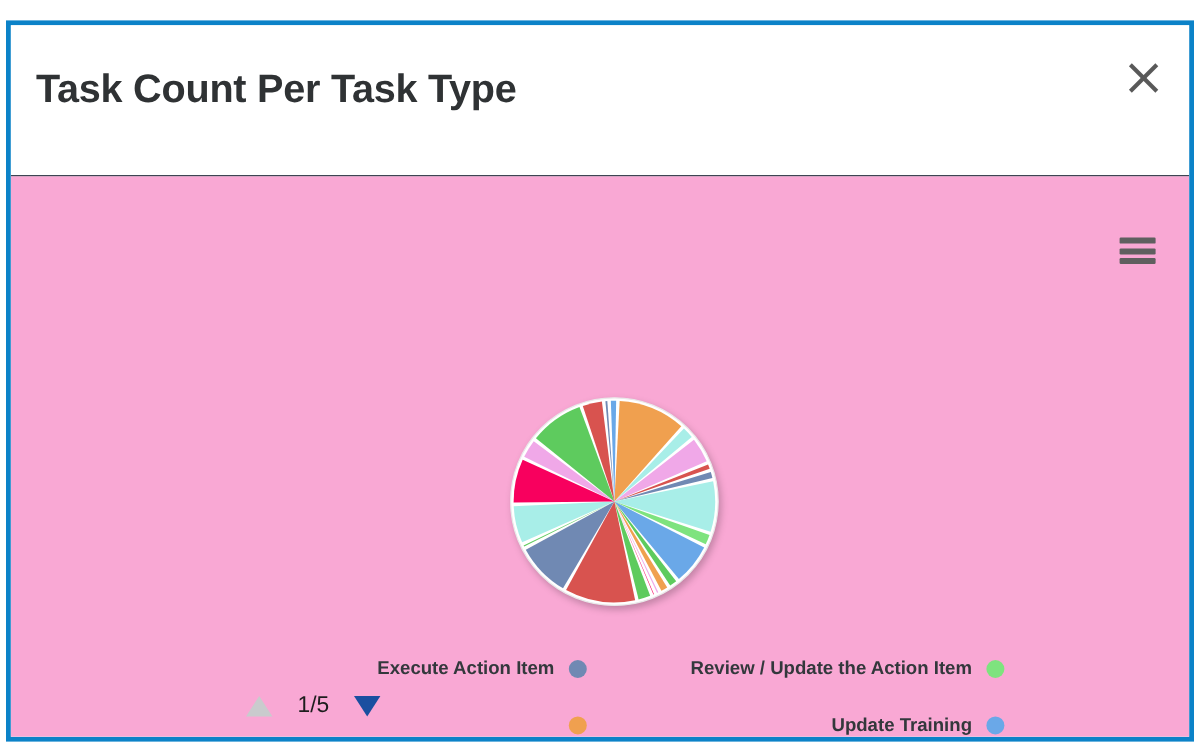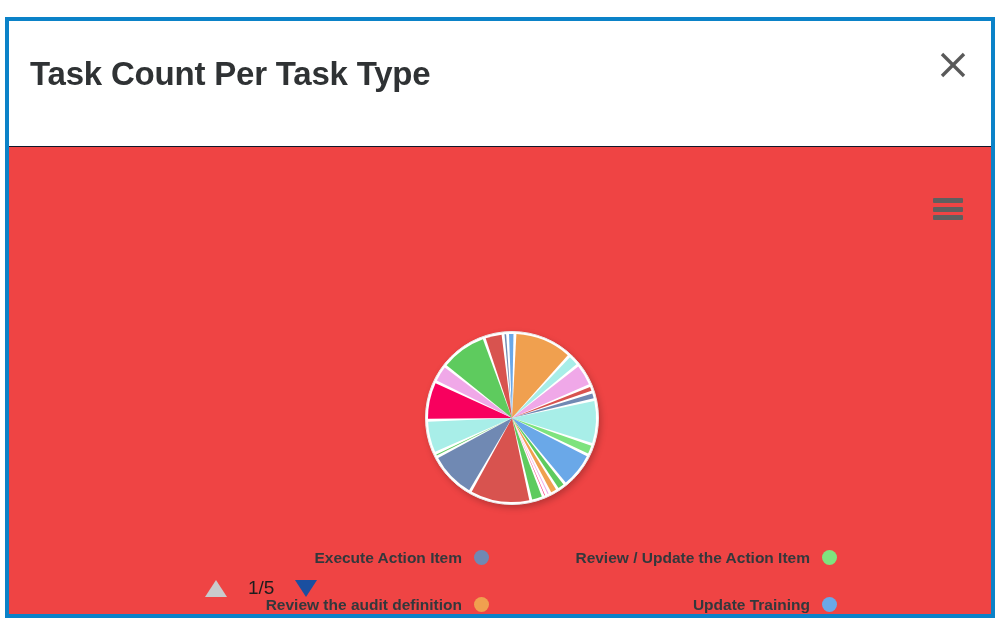--- a/index.html
+++ b/index.html
@@ -62,21 +62,21 @@
     background: transparent;
     border: none;
     padding: 0;
   }
   .close-button svg { display: block; }
 
   
   .modal-body {
     position: relative;
     height: 467px;
-    background: #ef4444;
+    background: #f9a8d4;
     overflow: hidden;
   }
 
   .menu-button {
     position: absolute;
     right: 24px;
     top: 49px;
     width: 34px;
     height: 26px;
     cursor: pointer;
@@ -241,21 +241,20 @@
         <div class="legend-grid" id="legend-grid">
             <div class="legend-item">
               <span class="legend-label">Execute Action Item</span>
               <span class="legend-dot" style="background: rgb(112, 137, 179);"></span>
             </div>
             <div class="legend-item">
               <span class="legend-label">Review / Update the Action Item</span>
               <span class="legend-dot" style="background: rgb(126, 227, 126);"></span>
             </div>
             <div class="legend-item">
-              <span class="legend-label">Review the audit definition</span>
               <span class="legend-dot" style="background: rgb(240, 160, 79);"></span>
             </div>
             <div class="legend-item">
               <span class="legend-label">Update Training</span>
               <span class="legend-dot" style="background: rgb(106, 168, 232);"></span>
             </div>
           </div>
       </div>
 
       <div class="pager">

